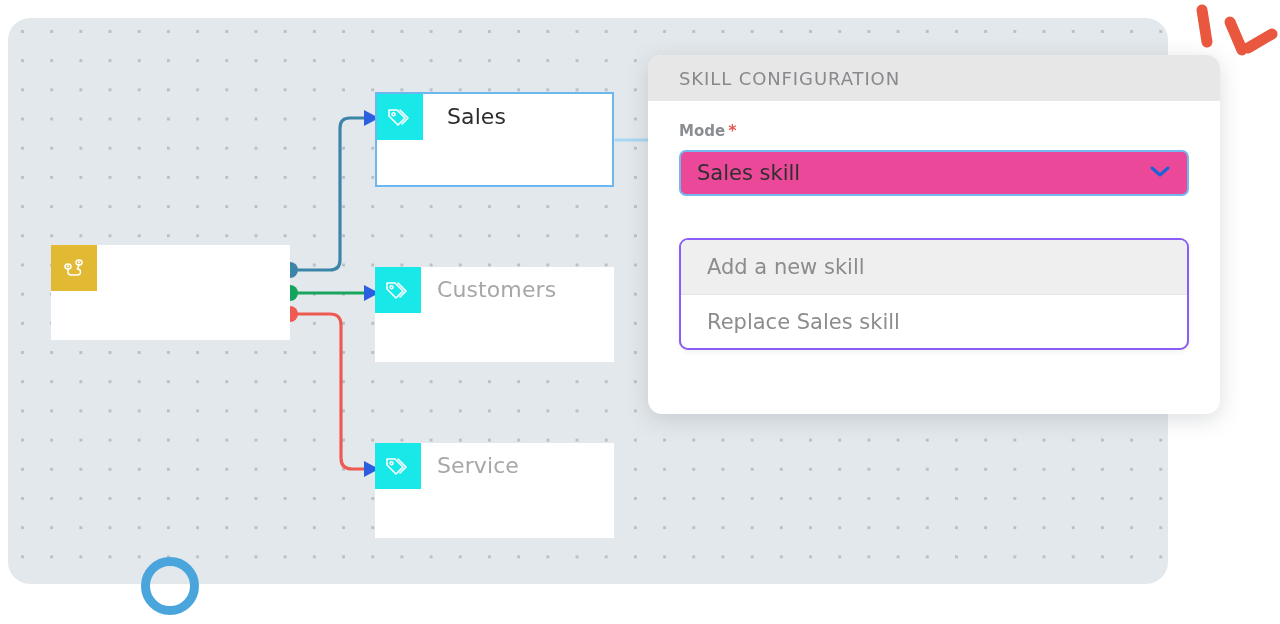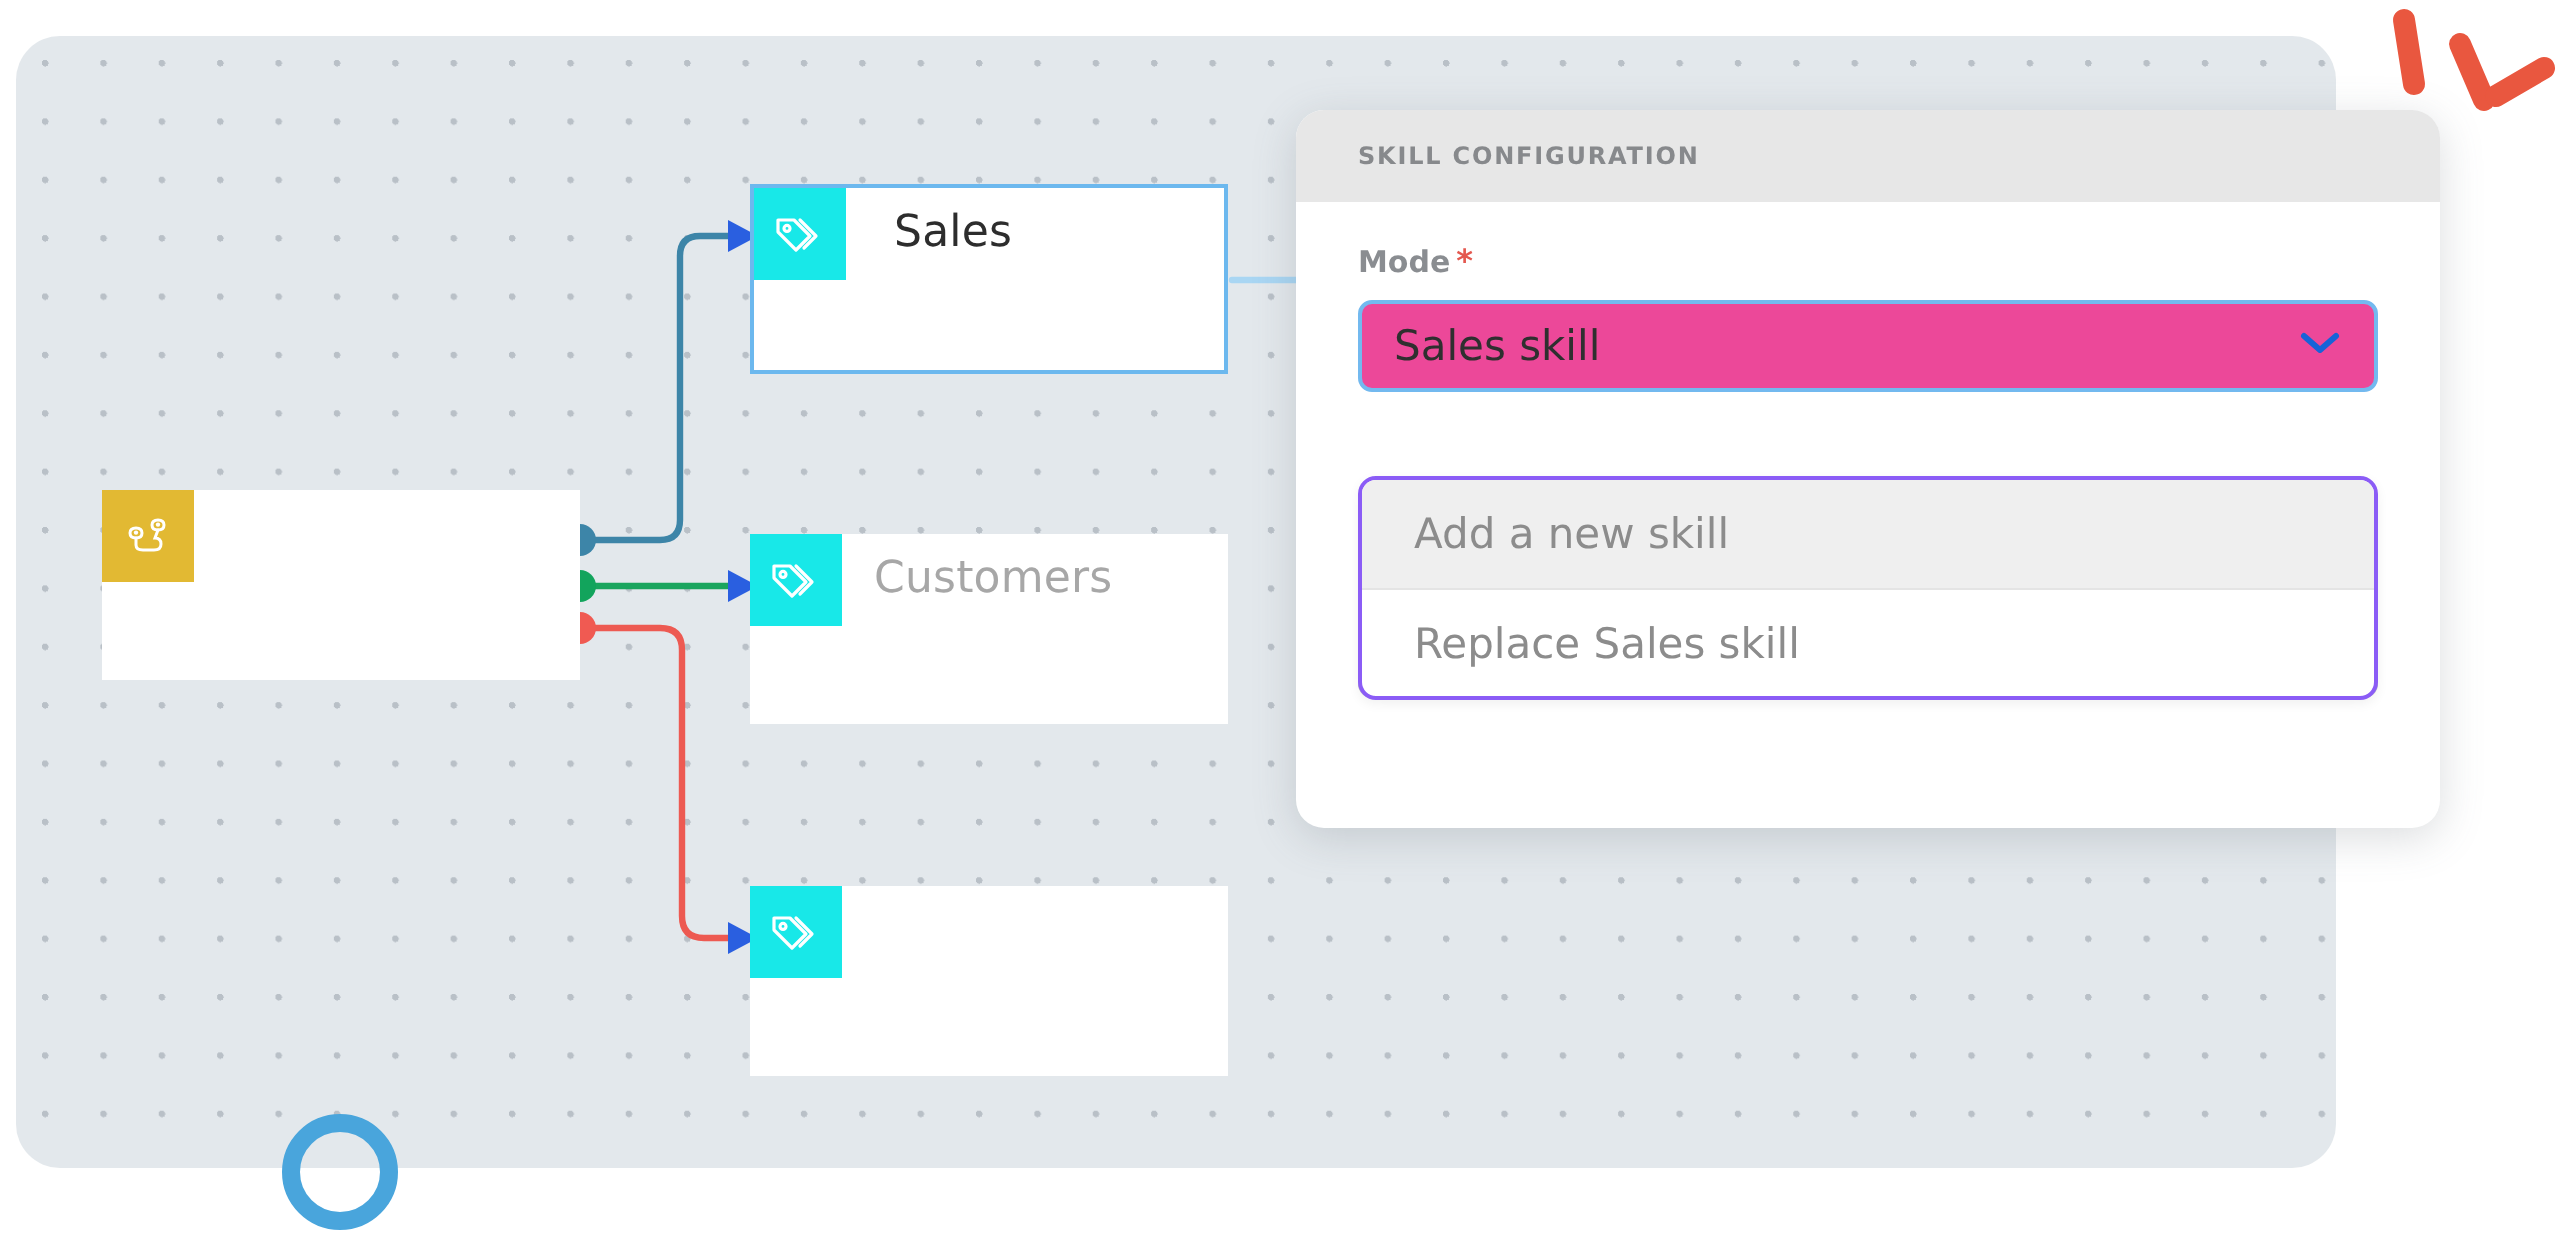--- a/index.html
+++ b/index.html
@@ -106,22 +106,22 @@
   }
   #panel-header {
     height: 46px;
     background: #e7e7e7;
     display: flex;
     align-items: center;
     padding-left: 31px;
     box-sizing: border-box;
   }
   #panel-header-title {
-    font-size: 12px;
-    font-weight: bold;
+    font-size: 18px;
+    font-weight: normal;
     color: #87898c;
     letter-spacing: .9px;
   }
   #panel-body {
     position: relative;
     padding: 20px 31px 0 31px;
   }
   .field-label {
     font-size: 15px;
     font-weight: bold;
@@ -262,20 +262,21 @@
 
 <div class="node" id="node-service">
   <div class="node-head">
     <div class="node-icon">
       <svg width="30" height="26" viewBox="0 0 30 26" fill="none" stroke="#ffffff" stroke-width="1.6">
         <path d="M4 6 L12 6 L20 14 L13 21 L4 12 Z" stroke-linejoin="round"></path>
         <circle cx="8.5" cy="10.2" r="1.5"></circle>
         <path d="M15 6 L23 14 L17 20" stroke-linejoin="round" stroke-linecap="round"></path>
       </svg>
     </div>
+    <div class="node-title">Service</div>
   </div>
 </div>
 
 <div id="panel">
   <div id="panel-header">
     <span id="panel-header-title">SKILL CONFIGURATION</span>
   </div>
 
   <div id="panel-body">
     <div>

